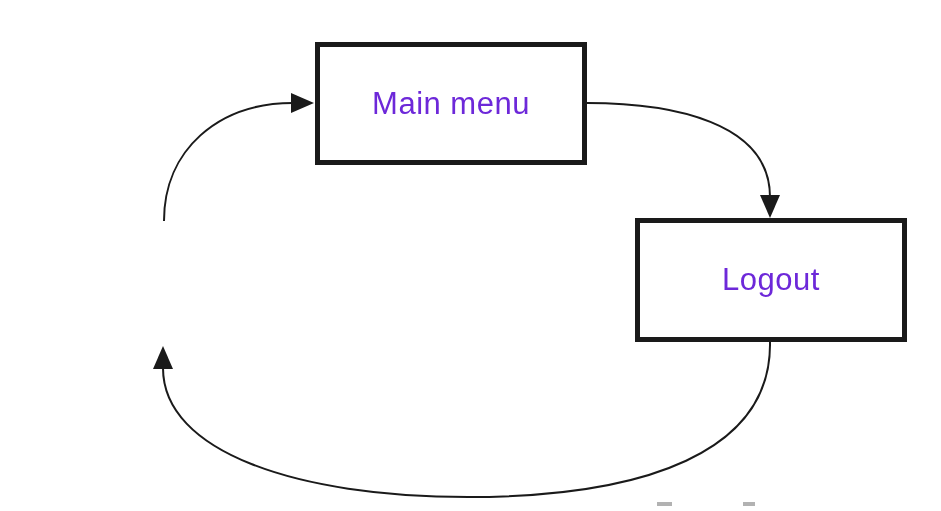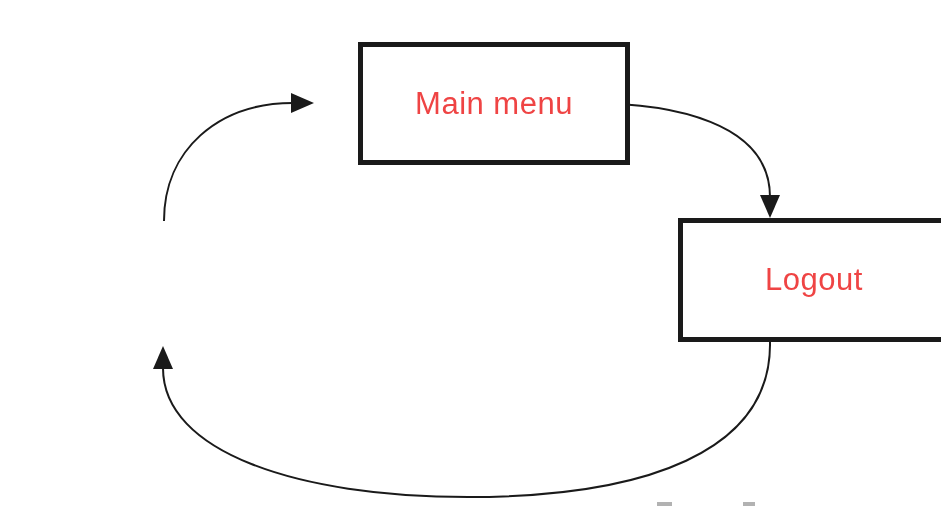--- a/index.html
+++ b/index.html
@@ -24,24 +24,23 @@
   }
   .node {
     position: absolute;
     box-sizing: border-box;
     background: #ffffff;
     border: 5px solid #1a1a1a;
     display: flex;
     align-items: center;
     justify-content: center;
     font-size: 31px;
-    color: #ef4444;
+    color: #6d28d9;
     letter-spacing: 0.5px;
     white-space: nowrap;
-    margin-left: 43px;
   }
   .node-main-menu { left: 315px; top: 42px;  width: 272px; height: 123px; }
   .node-login     { left: 28px;  top: 221px; width: 272px; height: 124px; }
   .node-logout    { left: 635px; top: 218px; width: 272px; height: 124px; }
 </style>
 </head>
 <body>
 
 <div class="canvas">
 

